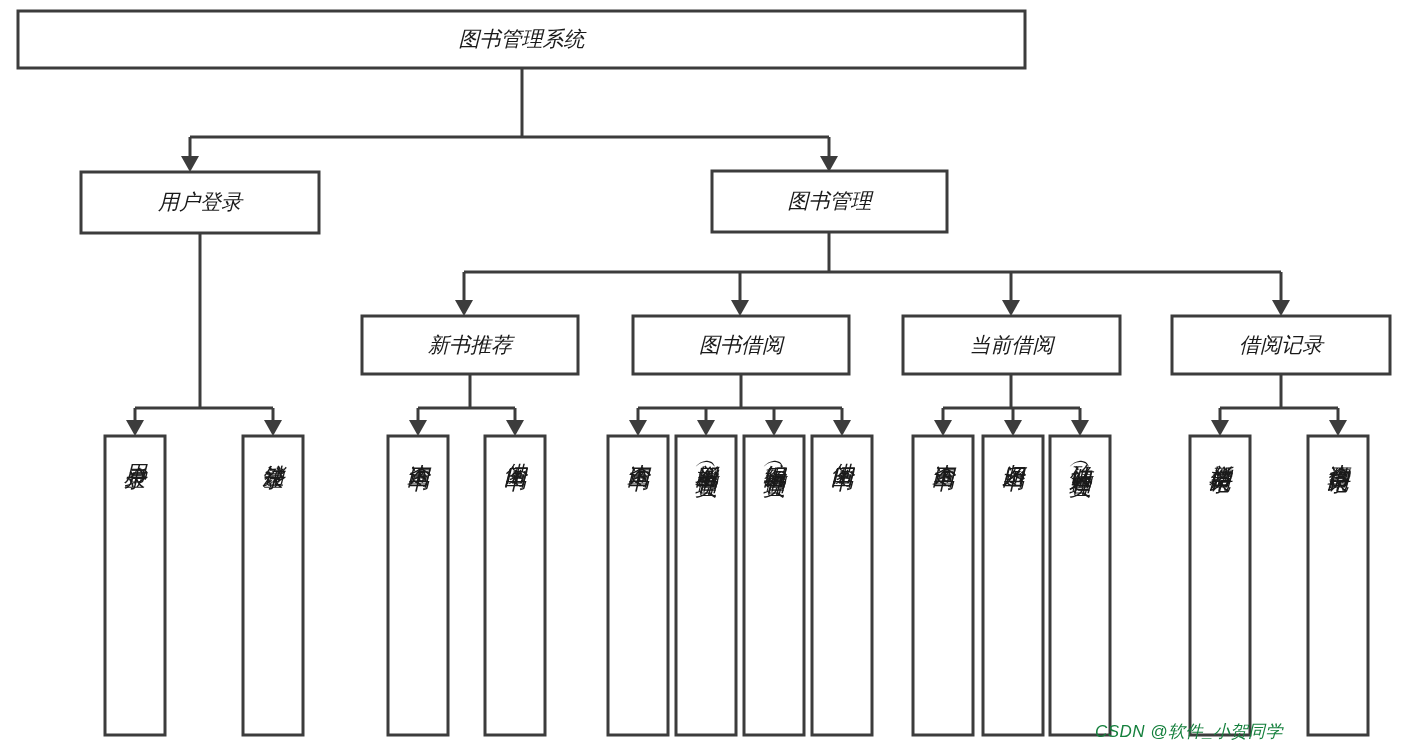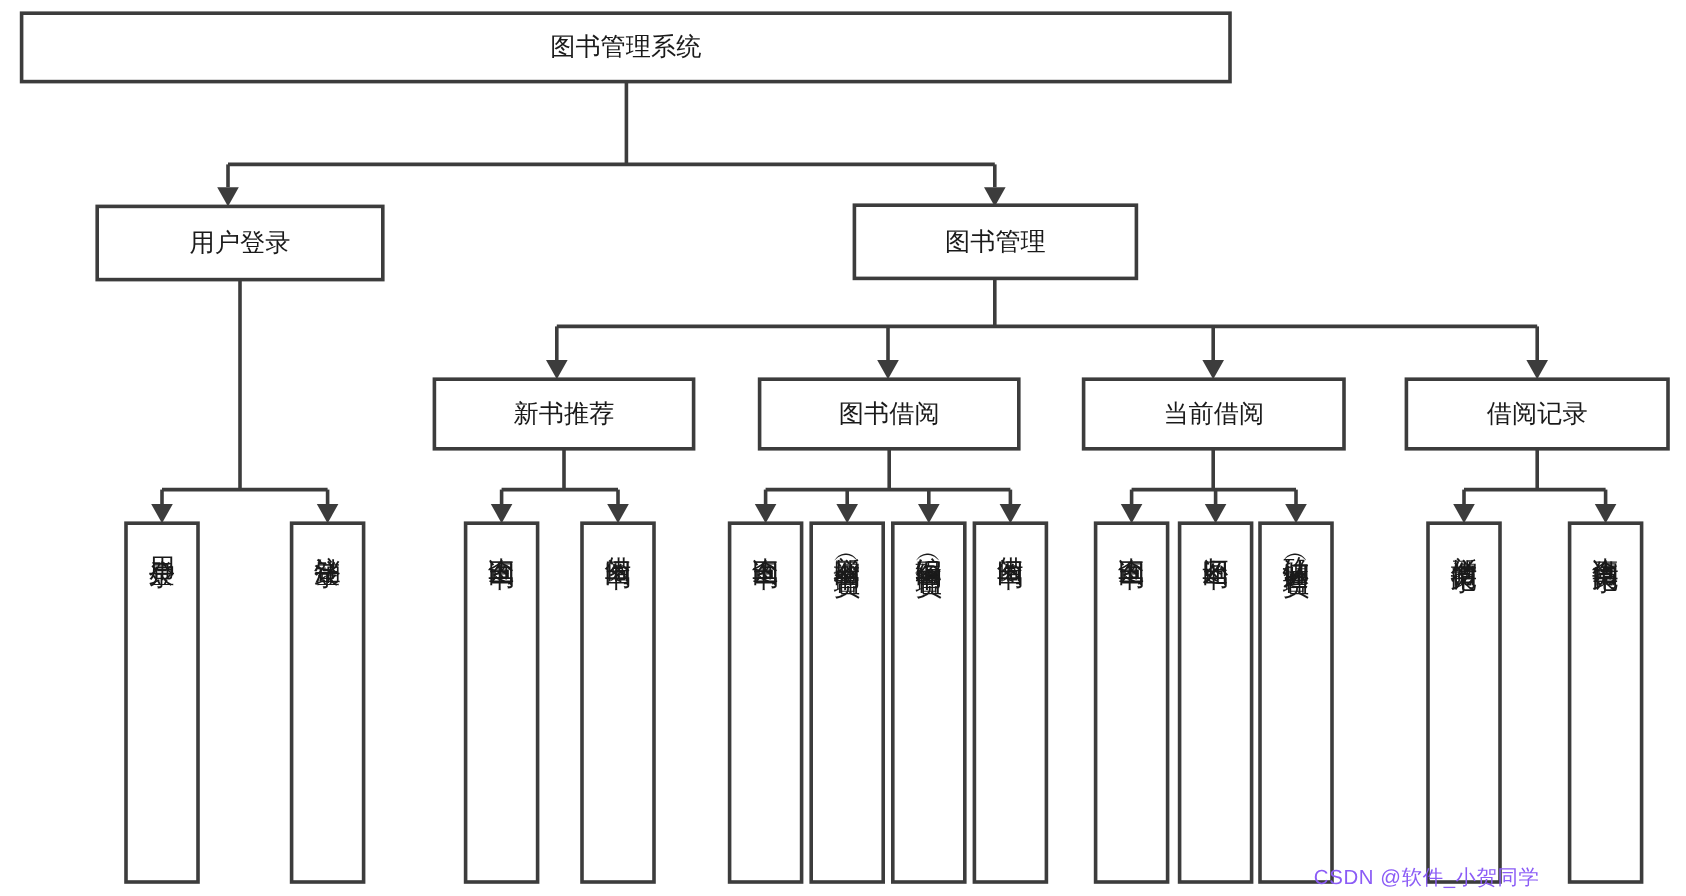--- a/index.html
+++ b/index.html
@@ -11,20 +11,21 @@
     width: 1405px;
     height: 747px;
     font-family: "Liberation Sans", "DejaVu Sans", sans-serif;
     overflow: hidden;
   }
   #diagram-root {
     position: relative;
     width: 1291px;
     height: 747px;
     background: #ffffff;
+    font-style: italic;
   }
   svg.diagram-canvas {
     position: absolute;
     top: 0;
     left: 0;
     width: 1405px;
     height: 747px;
   }
   .node-box {
     fill: #ffffff;
@@ -64,21 +65,21 @@
     letter-spacing: 2px;
     color: #1a1a1a;
     white-space: nowrap;
   }
   .watermark {
     position: absolute;
     right: 8px;
     bottom: 4px;
     font-family: "Liberation Sans", "DejaVu Sans", sans-serif;
     font-size: 17px;
-    color: #8b5cf6;
+    color: #15803d;
     letter-spacing: 0.5px;
     white-space: nowrap;
   }
 </style>
 </head>
 <body>
 
 <div id="diagram-root">
 
   <svg class="diagram-canvas" viewBox="0 0 1405 747">

